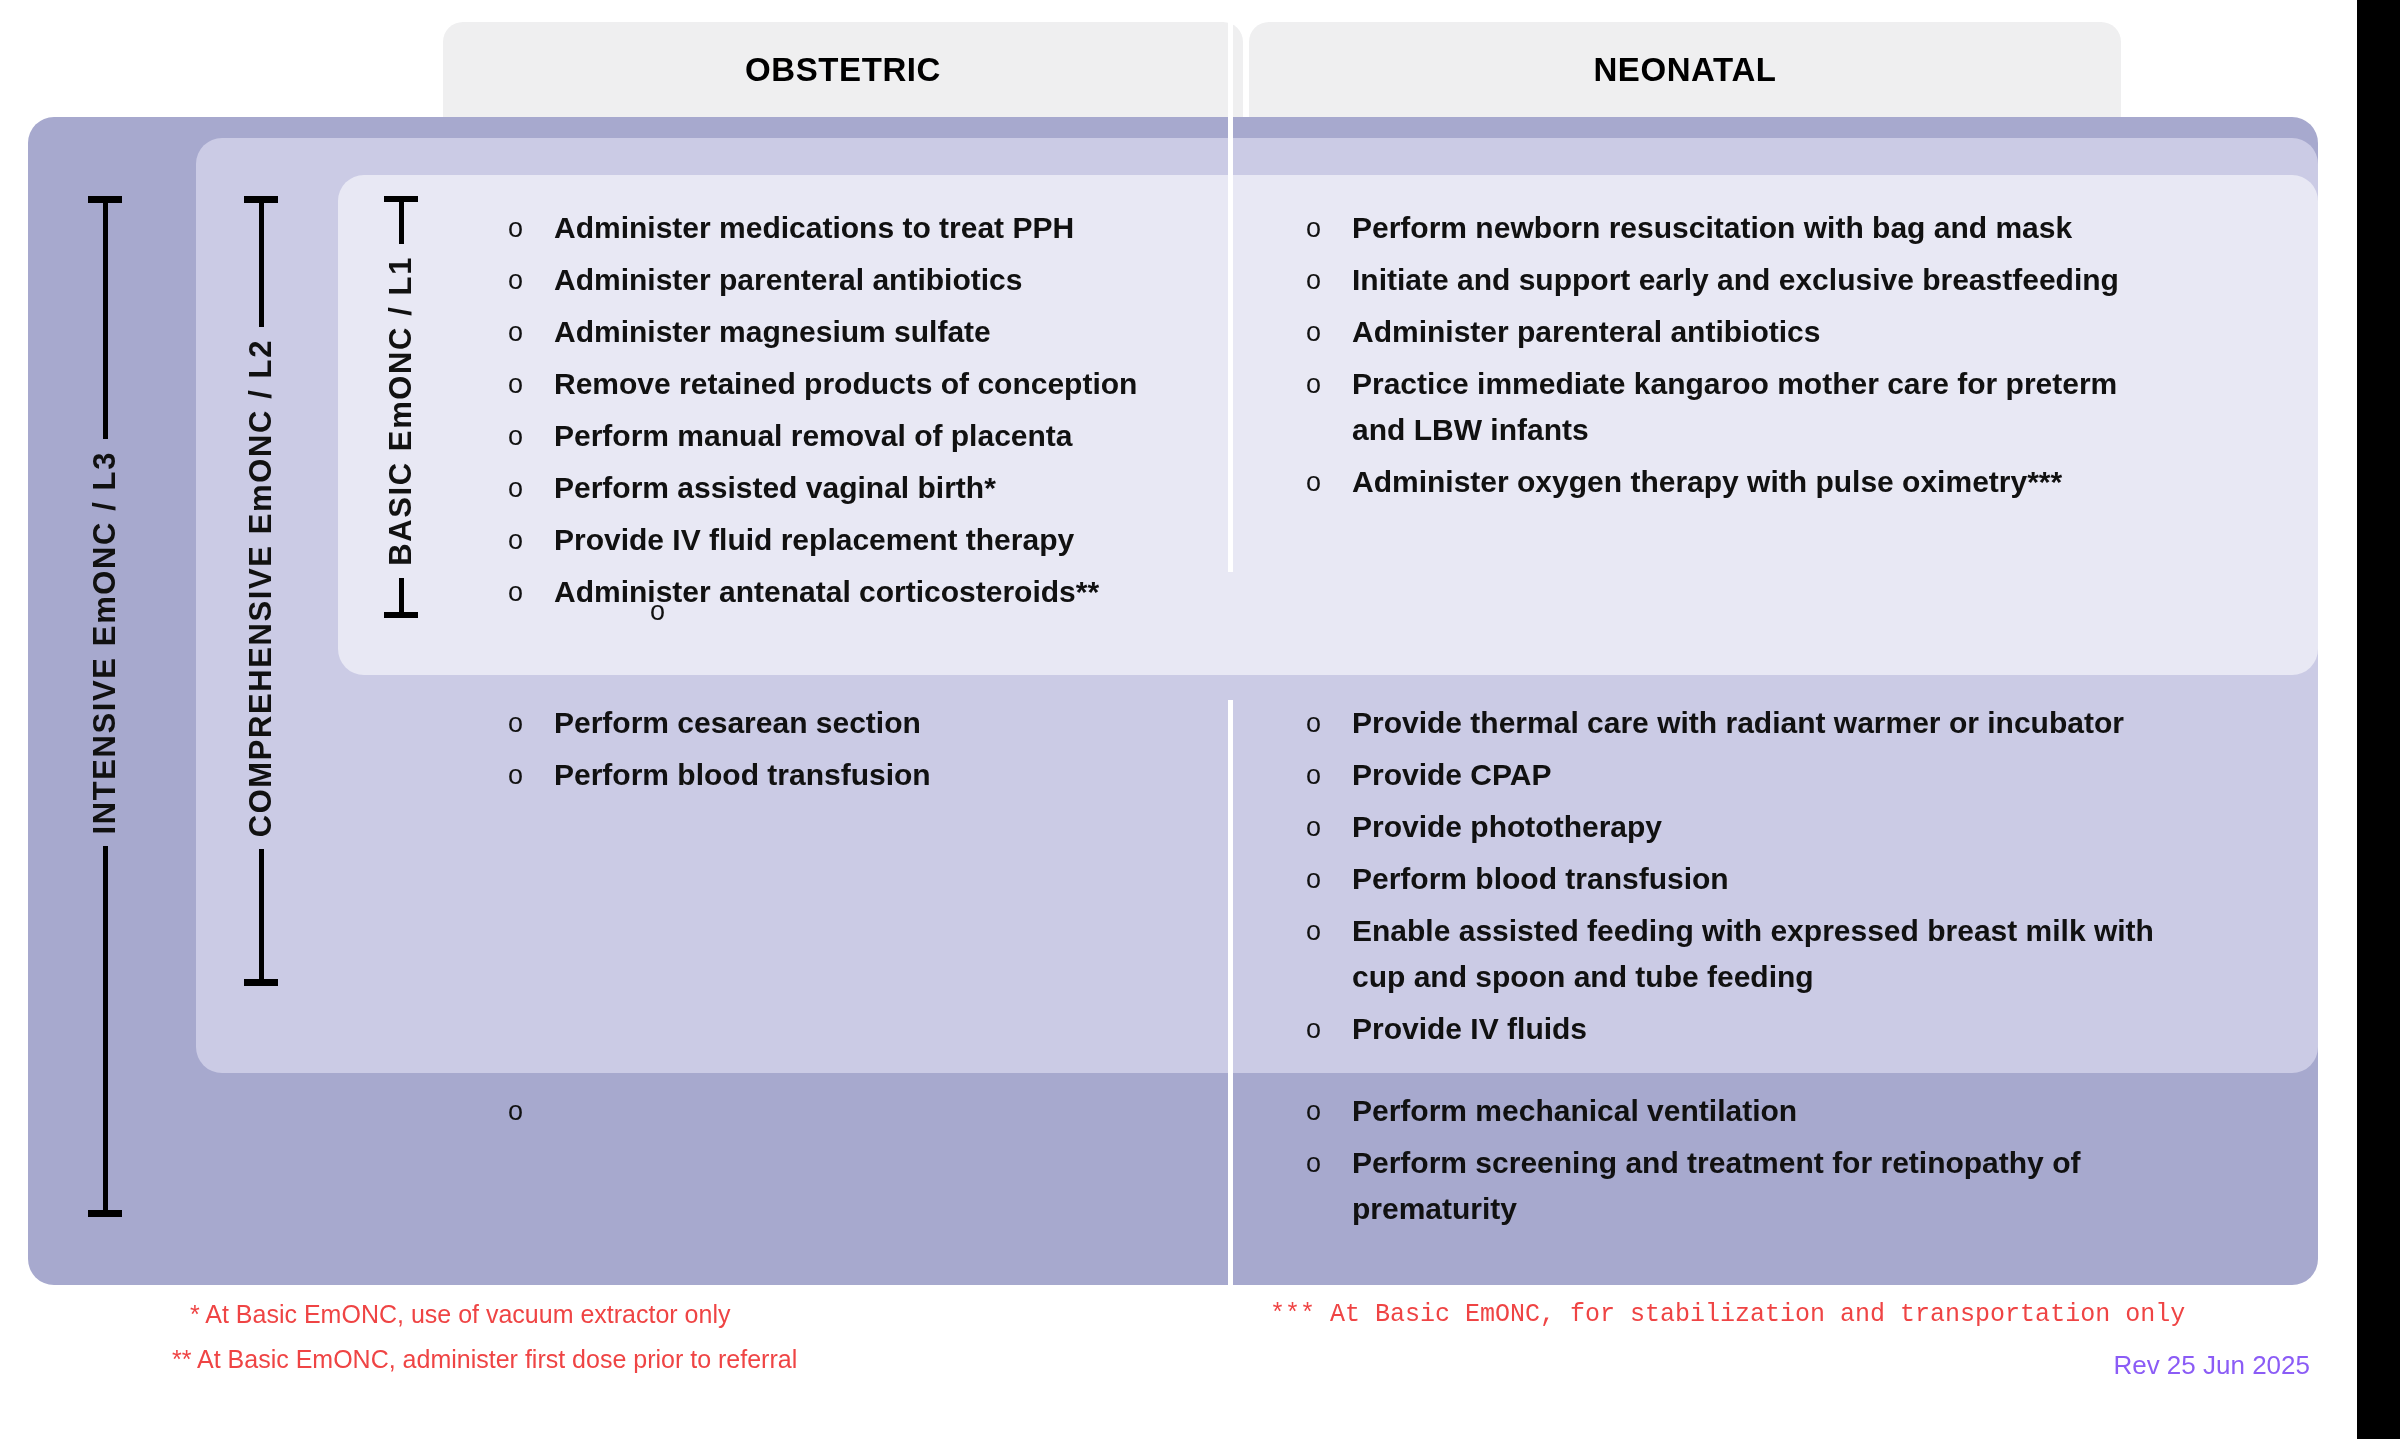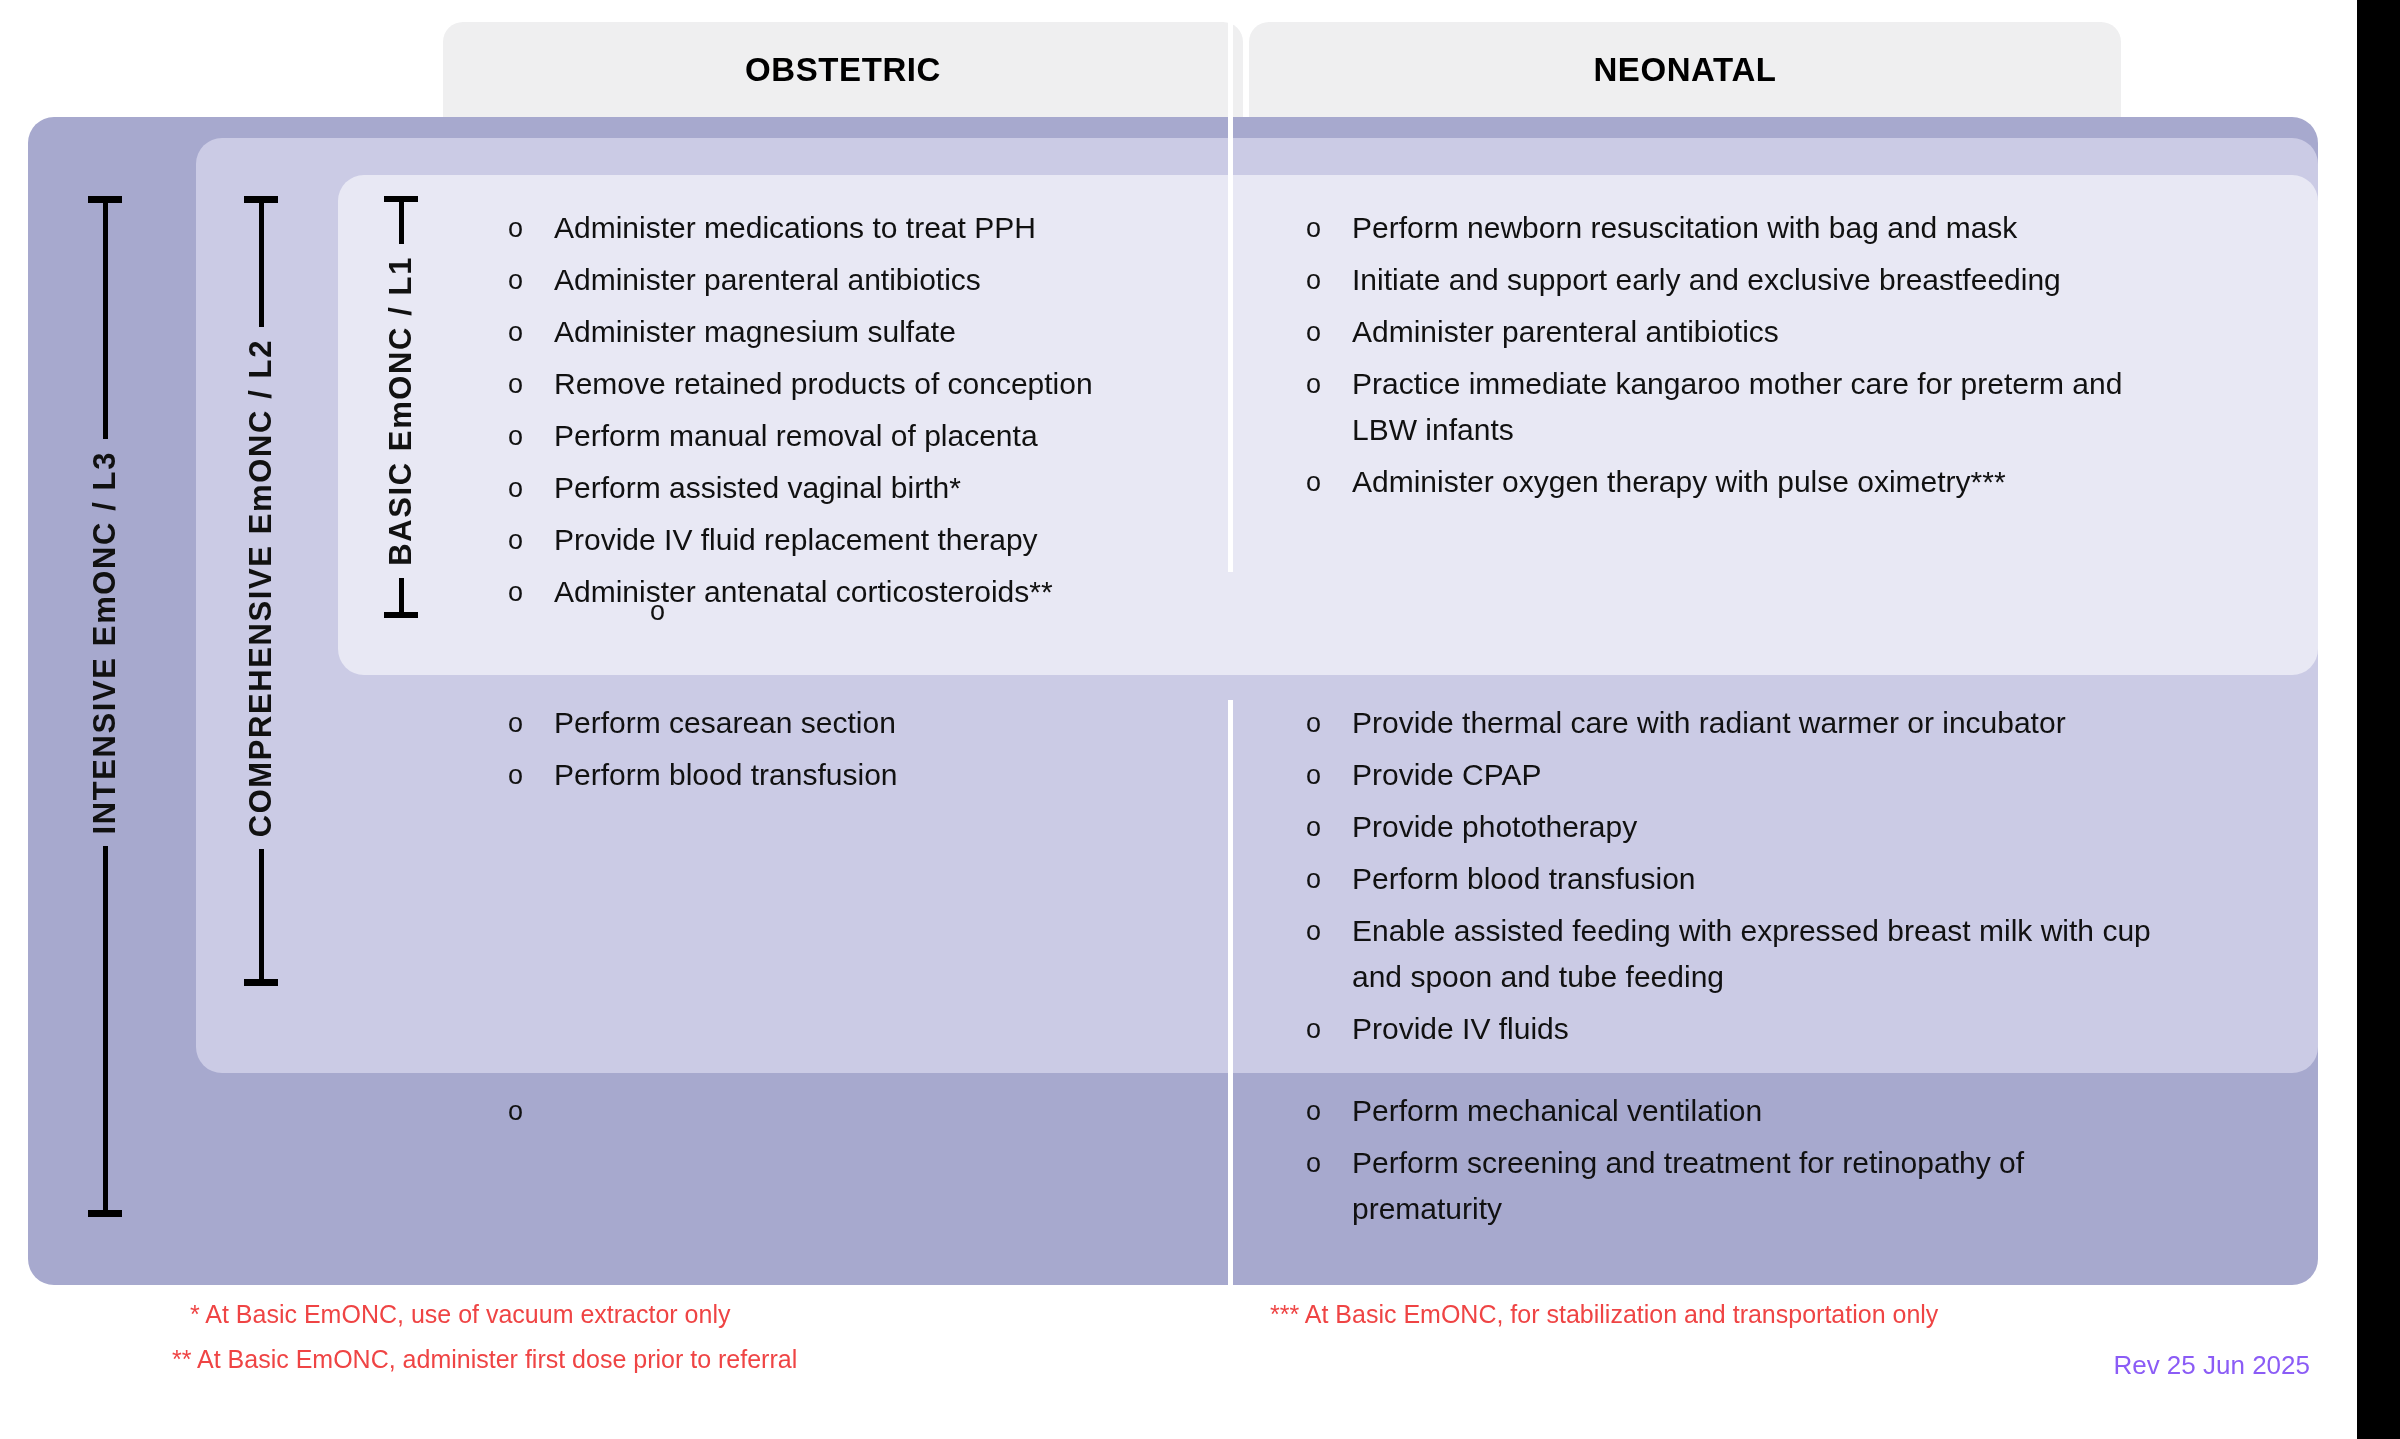--- a/index.html
+++ b/index.html
@@ -120,20 +120,21 @@
     flex: 0 0 46px;
     font-size: 27px;
     line-height: 46px;
     color: #111111;
     text-align: left;
   }
   .bullet-text {
     font-size: 30px;
     line-height: 46px;
     color: #111111;
+    font-weight: bold;
   }
   .bullet-row.indented { margin-left: 72px; }
   .bullet-row.indented .bullet-mark { width: 54px; flex: 0 0 54px; }
 
   
   #ob-l1 { left: 508px;  top: 205px; width: 700px; }
   #ne-l1 { left: 1306px; top: 205px; width: 870px; }
   #span-l1 { left: 578px; top: 588px; width: 1600px; }
   #ob-l2 { left: 508px;  top: 700px; width: 700px; }
   #ne-l2 { left: 1306px; top: 700px; width: 870px; }
@@ -142,21 +143,21 @@
 
   
   .footnote {
     position: absolute;
     font-size: 25px;
     color: #ef4444;
     white-space: nowrap;
   }
   #fn-1 { left: 190px;  top: 1300px; }
   #fn-2 { left: 172px;  top: 1345px; }
-  #fn-3 { left: 1270px; top: 1300px; }
+  #fn-3 { left: 1270px; top: 1300px; font-family: Liberation Mono, monospace; }
 
   #revision {
     position: absolute;
     left: 2100px; top: 1350px;
     font-size: 26px;
     color: #8b5cf6;
     text-align: right;
     width: 210px;
   }
 </style>

